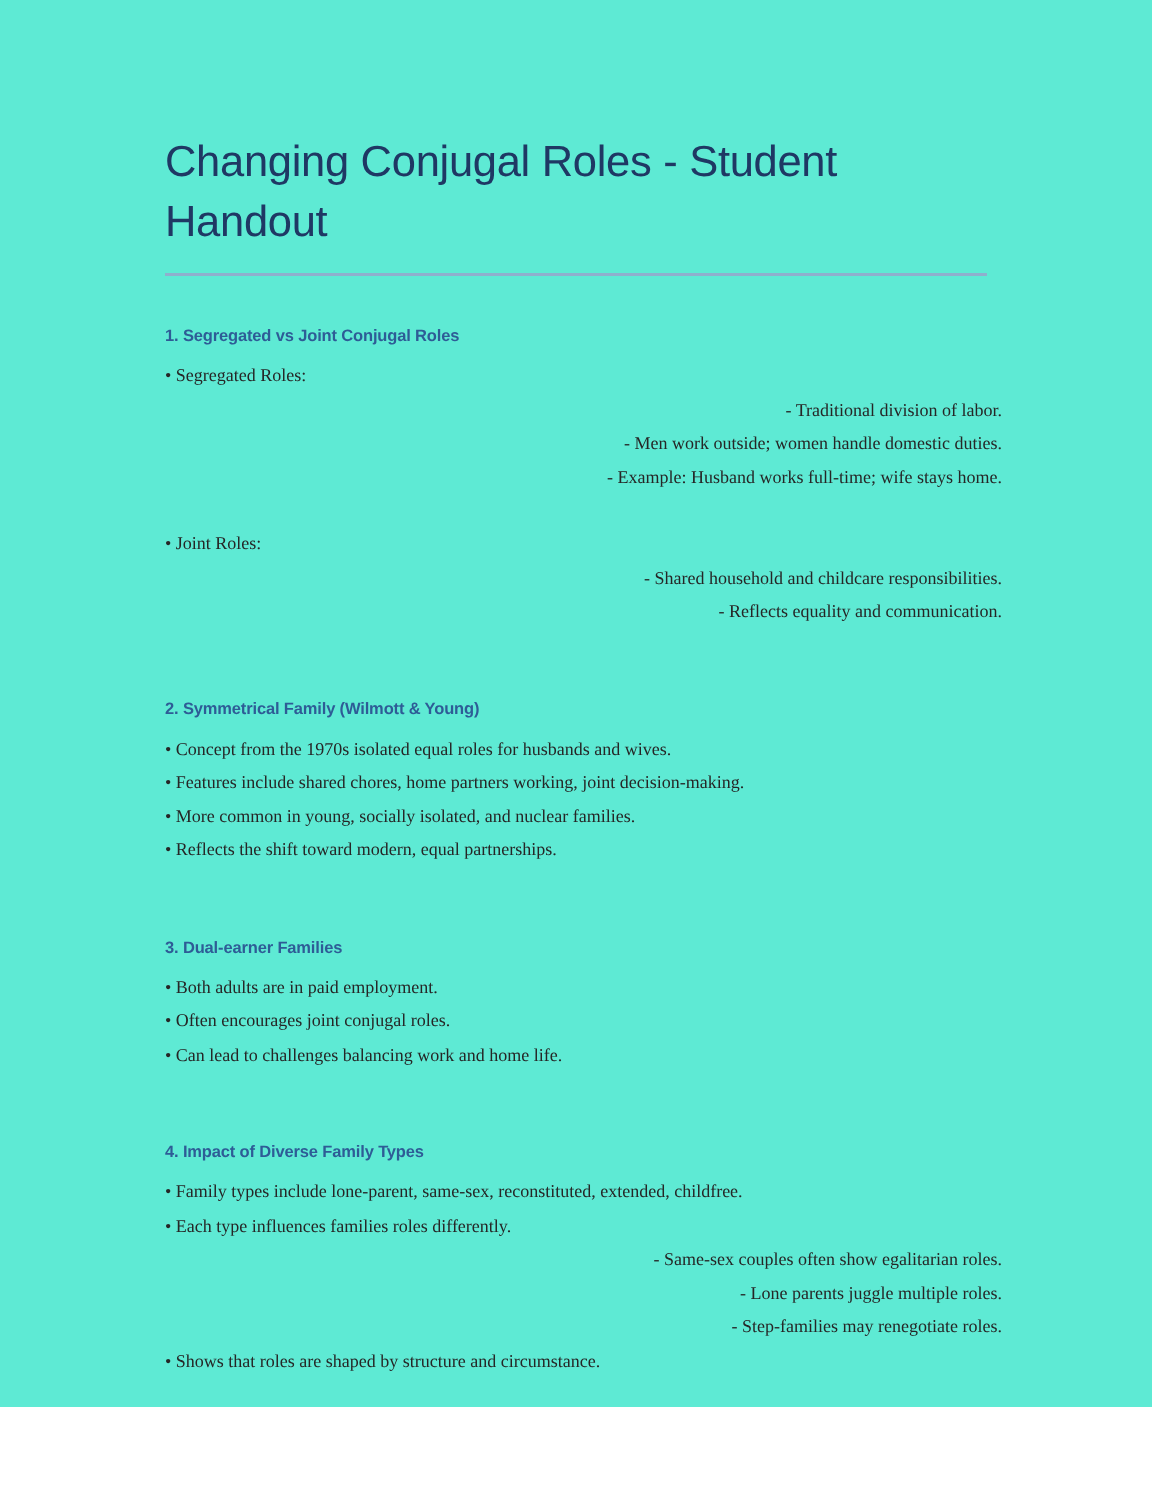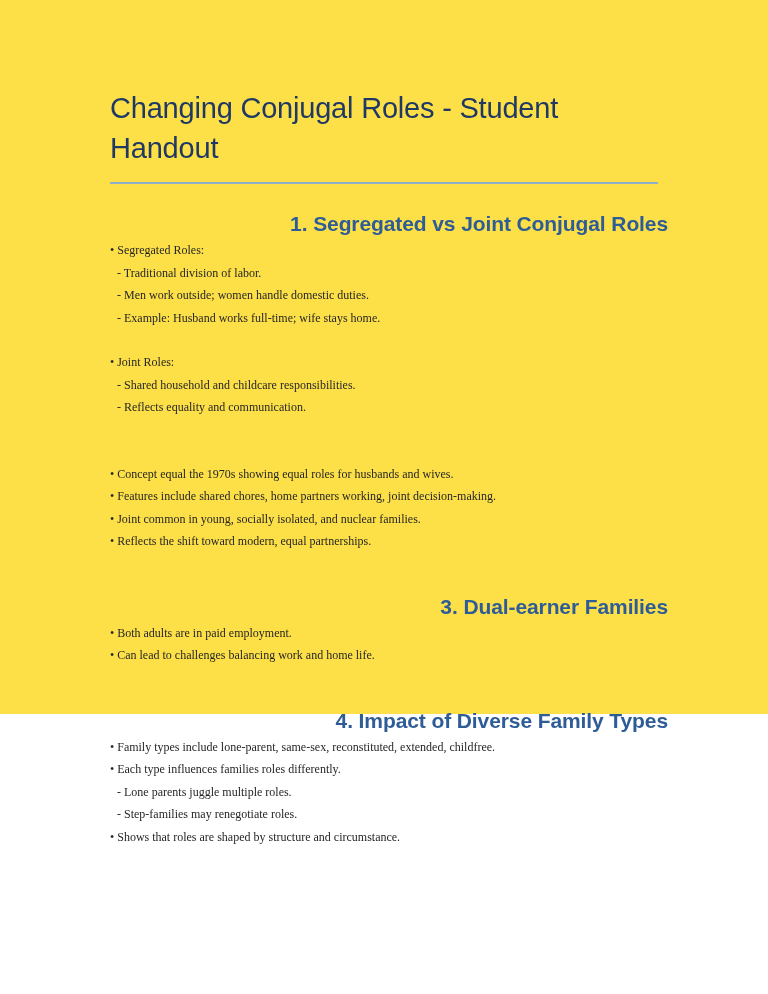--- a/index.html
+++ b/index.html
@@ -12,22 +12,22 @@
     width: 768px;
     height: 994px;
     overflow: hidden;
     font-family: "Liberation Serif", "DejaVu Serif", serif;
     color: #262626;
     -webkit-font-smoothing: antialiased;
   }
   .page {
     box-sizing: border-box;
     width: 768px;
-    height: 714px;
-    background: #fde047;
+    height: 938px;
+    background: #5eead4;
     padding: 88px 100px 0 110px;
     position: relative;
   }
 
   
   .doc-title {
     font-family: "Liberation Sans", "DejaVu Sans", sans-serif;
     font-size: 29px;
     font-weight: 400;
     line-height: 40px;
@@ -43,47 +43,47 @@
     height: 0;
     border-top: 2px solid #8FAFCD;
   }
 
   
   .section {
     margin: 0;
   }
   .section-heading {
     font-family: "Liberation Sans", "DejaVu Sans", sans-serif;
-    font-size: 21px;
+    font-size: 11px;
     font-weight: 700;
     line-height: 20px;
     letter-spacing: -0.1px;
     color: #2E5C96;
     margin: 0 0 5px 0;
-    text-align: right;
   }
 
   
   .sec-gap-1 { margin-top: 30px; }
   .sec-gap   { margin-top: 44px; }
 
   
   .line {
     font-family: "Liberation Serif", "DejaVu Serif", serif;
     font-size: 12px;
     line-height: 22.5px;
     color: #262626;
     margin: 0;
     white-space: pre;
   }
   .line.bullet {
     padding-left: 0px;
   }
   .line.dash {
     padding-left: 7px;
+    text-align: right;
   }
   .blank-line {
     height: 22px;
   }
 </style>
 </head>
 <body>
 
 <div class="page">
 
@@ -97,33 +97,36 @@
         <p class="line bullet">• Segregated Roles:</p>
         <p class="line dash">- Traditional division of labor.</p>
         <p class="line dash">- Men work outside; women handle domestic duties.</p>
         <p class="line dash">- Example: Husband works full-time; wife stays home.</p>
         <div class="blank-line"></div>
         <p class="line bullet">• Joint Roles:</p>
         <p class="line dash">- Shared household and childcare responsibilities.</p>
         <p class="line dash">- Reflects equality and communication.</p>
       </div>
       <div class="section sec-gap">
-        <p class="line bullet">• Concept equal the 1970s showing equal roles for husbands and wives.</p>
+        <h2 class="section-heading">2. Symmetrical Family (Wilmott &amp; Young)</h2>
+        <p class="line bullet">• Concept from the 1970s isolated equal roles for husbands and wives.</p>
         <p class="line bullet">• Features include shared chores, home partners working, joint decision-making.</p>
-        <p class="line bullet">• Joint common in young, socially isolated, and nuclear families.</p>
+        <p class="line bullet">• More common in young, socially isolated, and nuclear families.</p>
         <p class="line bullet">• Reflects the shift toward modern, equal partnerships.</p>
       </div>
       <div class="section sec-gap">
         <h2 class="section-heading">3. Dual-earner Families</h2>
         <p class="line bullet">• Both adults are in paid employment.</p>
+        <p class="line bullet">• Often encourages joint conjugal roles.</p>
         <p class="line bullet">• Can lead to challenges balancing work and home life.</p>
       </div>
       <div class="section sec-gap">
         <h2 class="section-heading">4. Impact of Diverse Family Types</h2>
         <p class="line bullet">• Family types include lone-parent, same-sex, reconstituted, extended, childfree.</p>
         <p class="line bullet">• Each type influences families roles differently.</p>
+        <p class="line dash">- Same-sex couples often show egalitarian roles.</p>
         <p class="line dash">- Lone parents juggle multiple roles.</p>
         <p class="line dash">- Step-families may renegotiate roles.</p>
         <p class="line bullet">• Shows that roles are shaped by structure and circumstance.</p>
       </div>
     </div>
 
 </div>
 
 </body></html>

